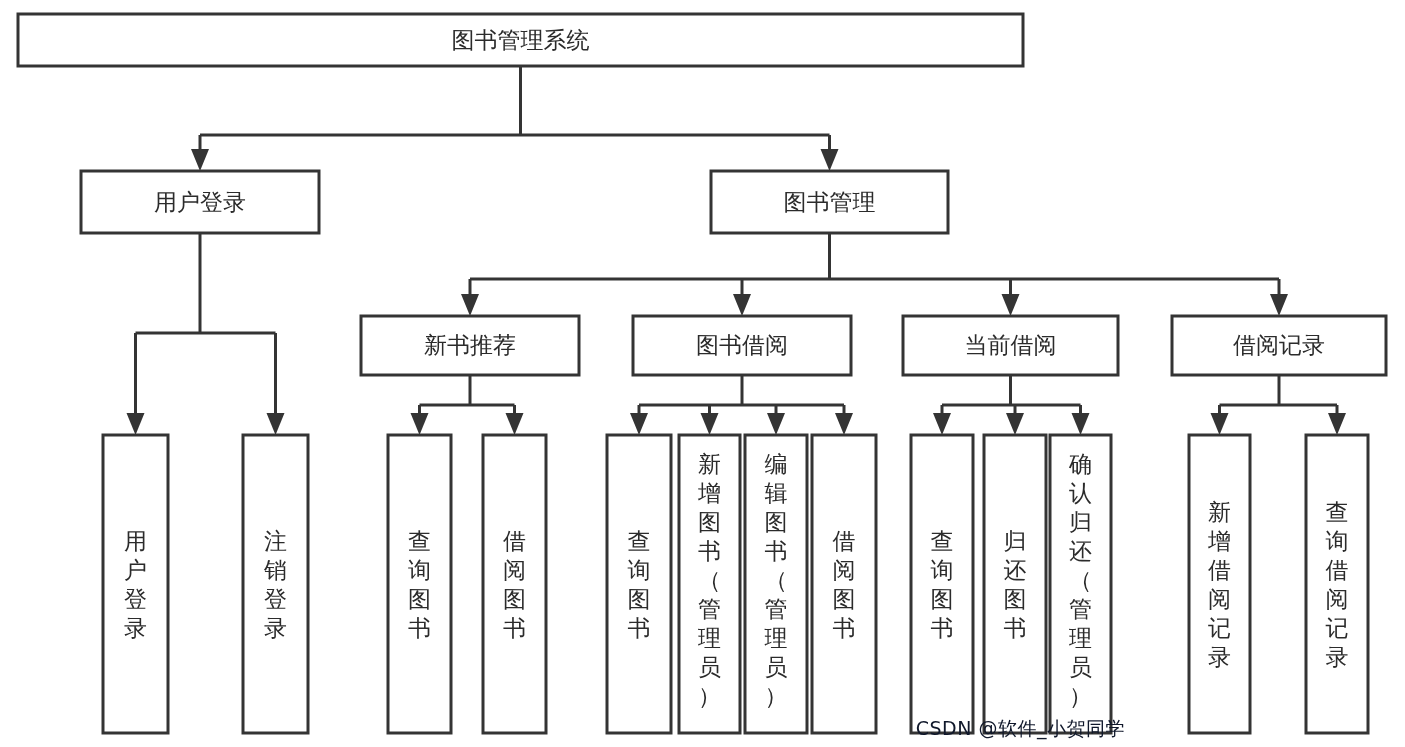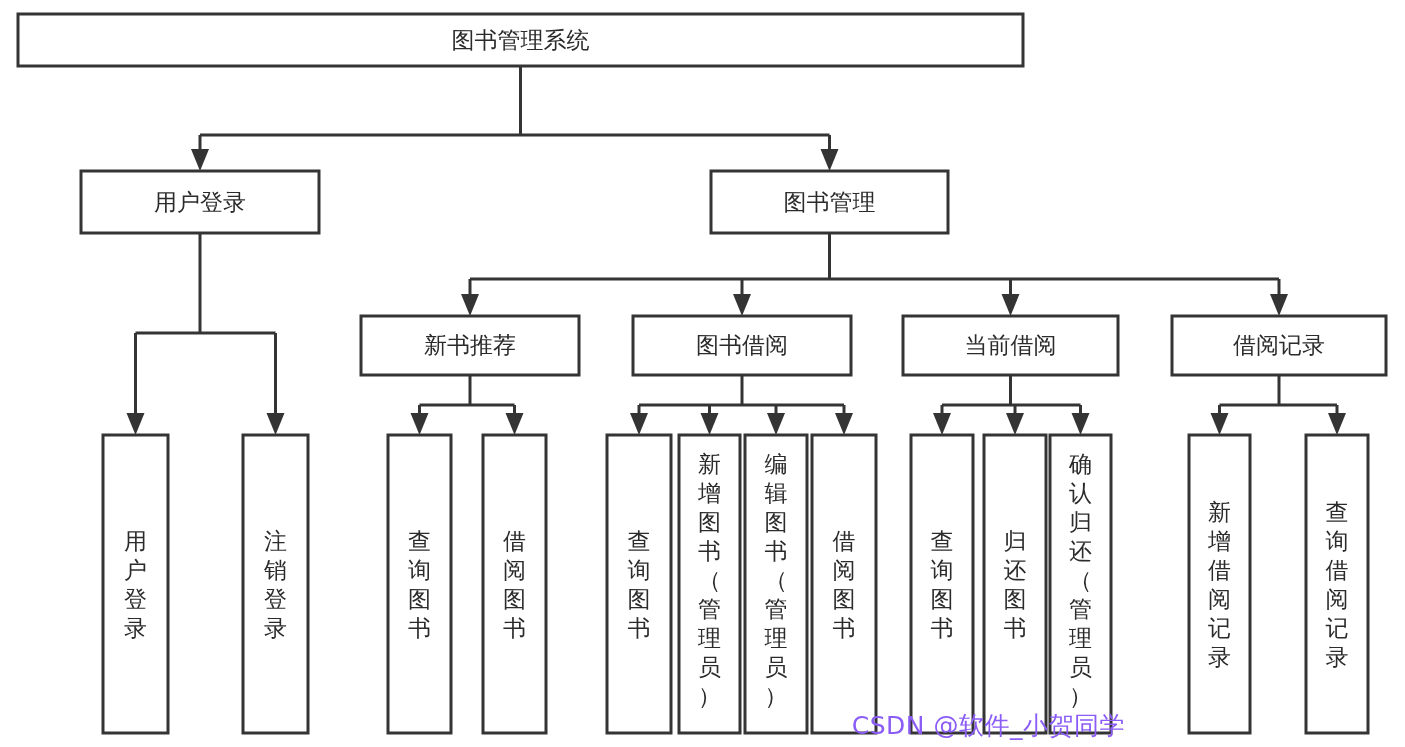--- a/index.html
+++ b/index.html
@@ -52,22 +52,22 @@
     fill: #2b2b2b;
     font-family: "DejaVu Sans", "Liberation Sans", sans-serif;
     font-size: 23px;
     text-anchor: middle;
   }
   .watermark {
     position: absolute;
     right: 12px;
     bottom: 5px;
     font-family: "DejaVu Sans", "Liberation Sans", sans-serif;
-    font-size: 25px;
-    color: #8b5cf6;
+    font-size: 19px;
+    color: #0f172a;
     letter-spacing: 0.5px;
     white-space: nowrap;
     user-select: none;
   }
 </style>
 </head>
 <body>
 
 <div id="diagram-root">
   <svg class="tree" viewBox="0 0 1405 747" xmlns="http://www.w3.org/2000/svg">

